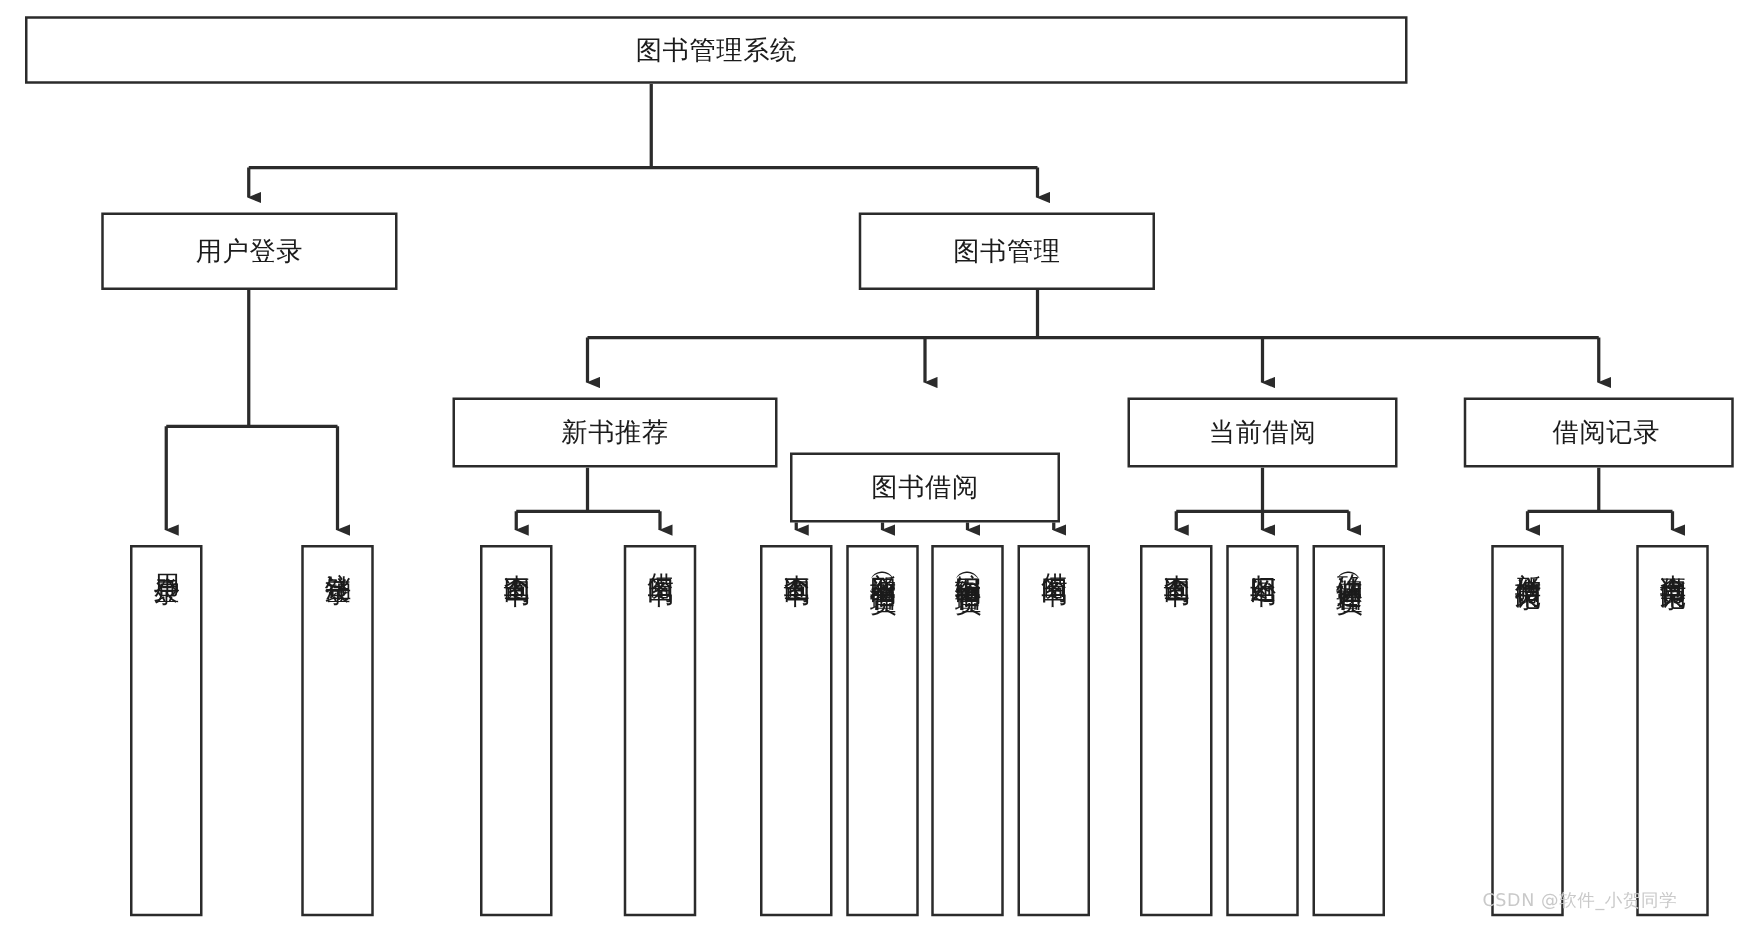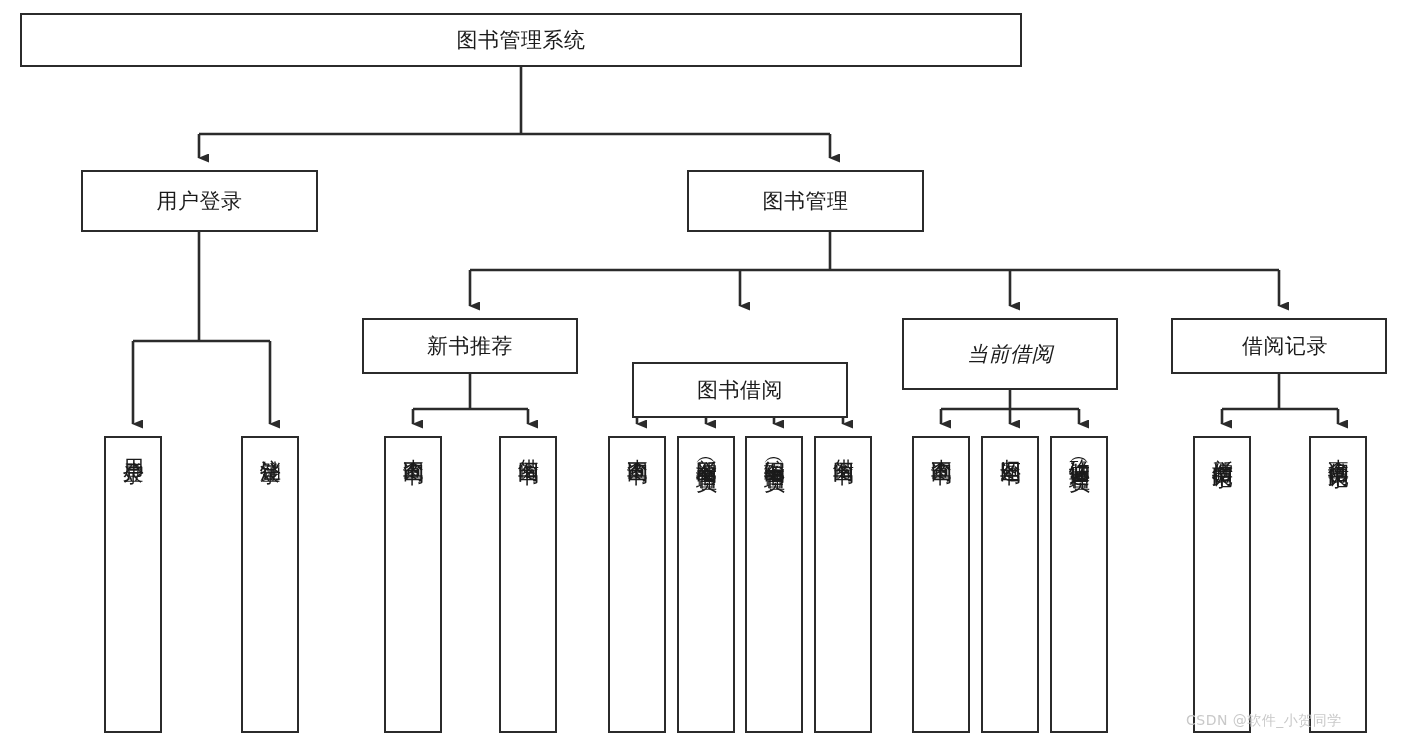--- a/index.html
+++ b/index.html
@@ -116,38 +116,38 @@
       <path d="M1010,409 L1010,424" marker-end="url(#arrow)"></path>
       <path d="M1079,409 L1079,424" marker-end="url(#arrow)"></path>
 
       <path d="M1279,374 L1279,409"></path>
       <path d="M1222,409 L1338,409"></path>
       <path d="M1222,409 L1222,424" marker-end="url(#arrow)"></path>
       <path d="M1338,409 L1338,424" marker-end="url(#arrow)"></path>
     </g>
   </svg>
 
-  <div class="node h" style="left:20px; top:13px; width:1002px; height:54px;">
+  <div class="node h" style="left:20px; top:13px; width:1106px; height:54px;">
     <span class="label">图书管理系统</span>
   </div>
 
   <div class="node h" style="left:81px; top:170px; width:237px; height:62px;">
     <span class="label">用户登录</span>
   </div>
   <div class="node h" style="left:687px; top:170px; width:237px; height:62px;">
     <span class="label">图书管理</span>
   </div>
 
-  <div class="node h" style="left:362px; top:318px; width:216px; height:56px;">
+  <div class="node h" style="left:362px; top:318px; width:260px; height:56px;">
     <span class="label">新书推荐</span>
   </div>
   <div class="node h" style="left:632px; top:318px; width:216px; height:56px;margin-top:44px;">
     <span class="label">图书借阅</span>
   </div>
-  <div class="node h" style="left:902px; top:318px; width:216px; height:72px;font-style:italic;">
+  <div class="node h" style="left:902px; top:318px; width:216px; height:56px;">
     <span class="label">当前借阅</span>
   </div>
   <div class="node h" style="left:1171px; top:318px; width:216px; height:56px;padding-left:12px;">
     <span class="label">借阅记录</span>
   </div>
 
   <div class="node v" style="left:104px; top:436px; width:58px; height:297px;">
     <span class="label">用户登录</span>
   </div>
   <div class="node v" style="left:241px; top:436px; width:58px; height:297px;">

